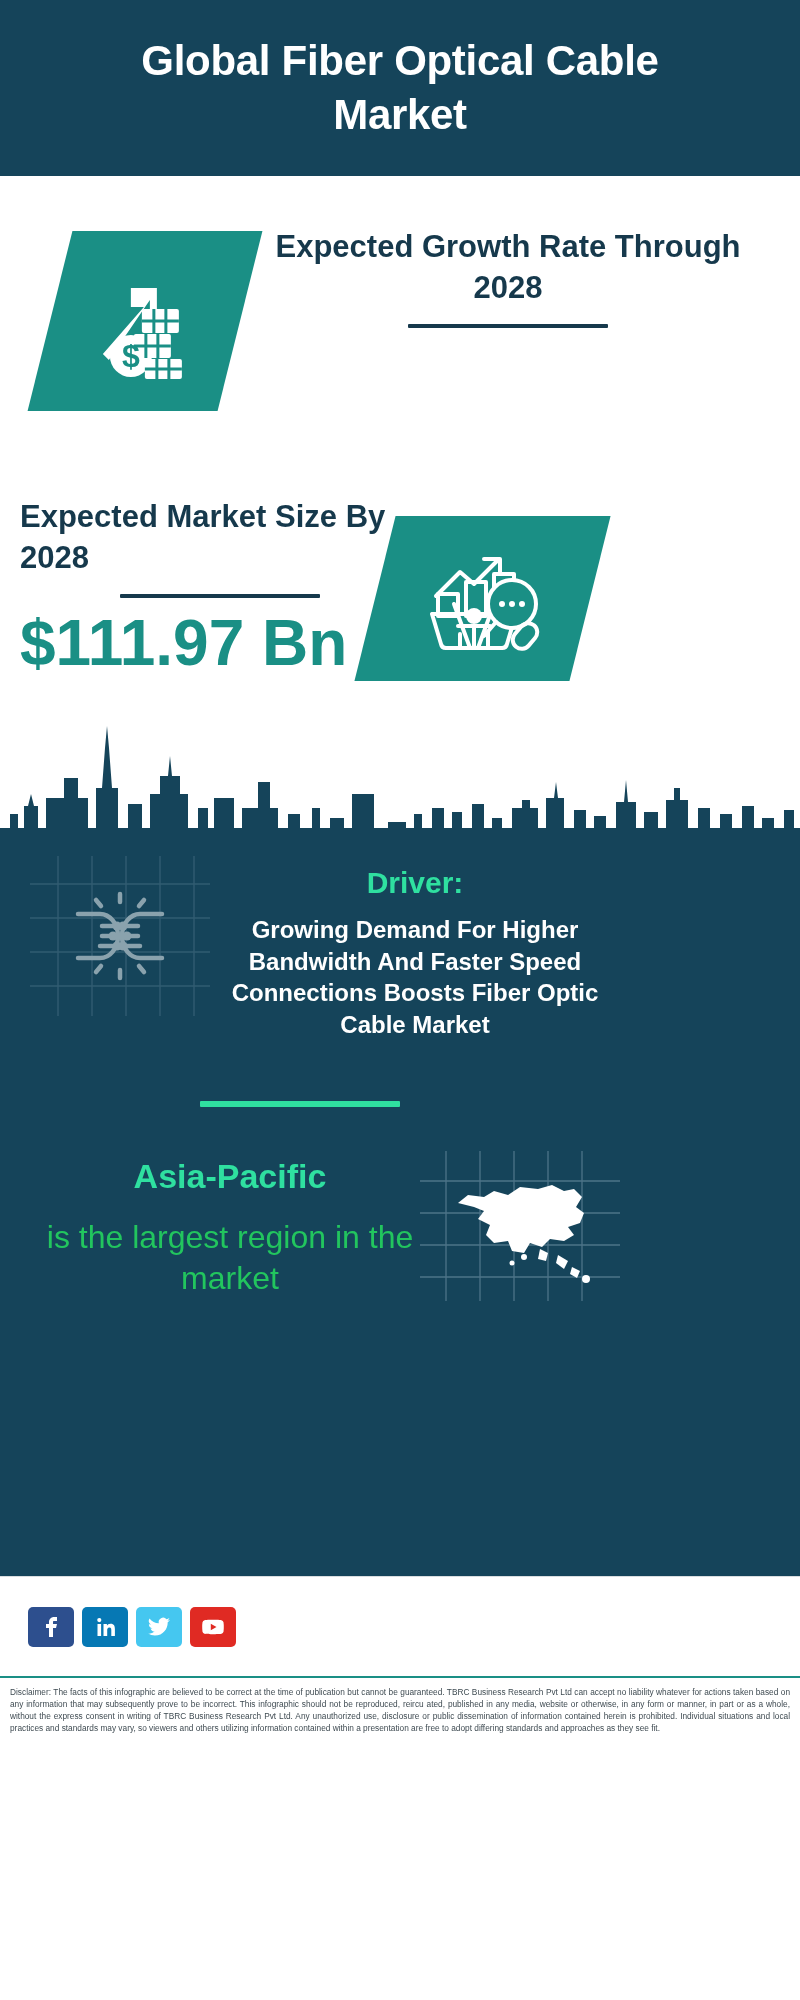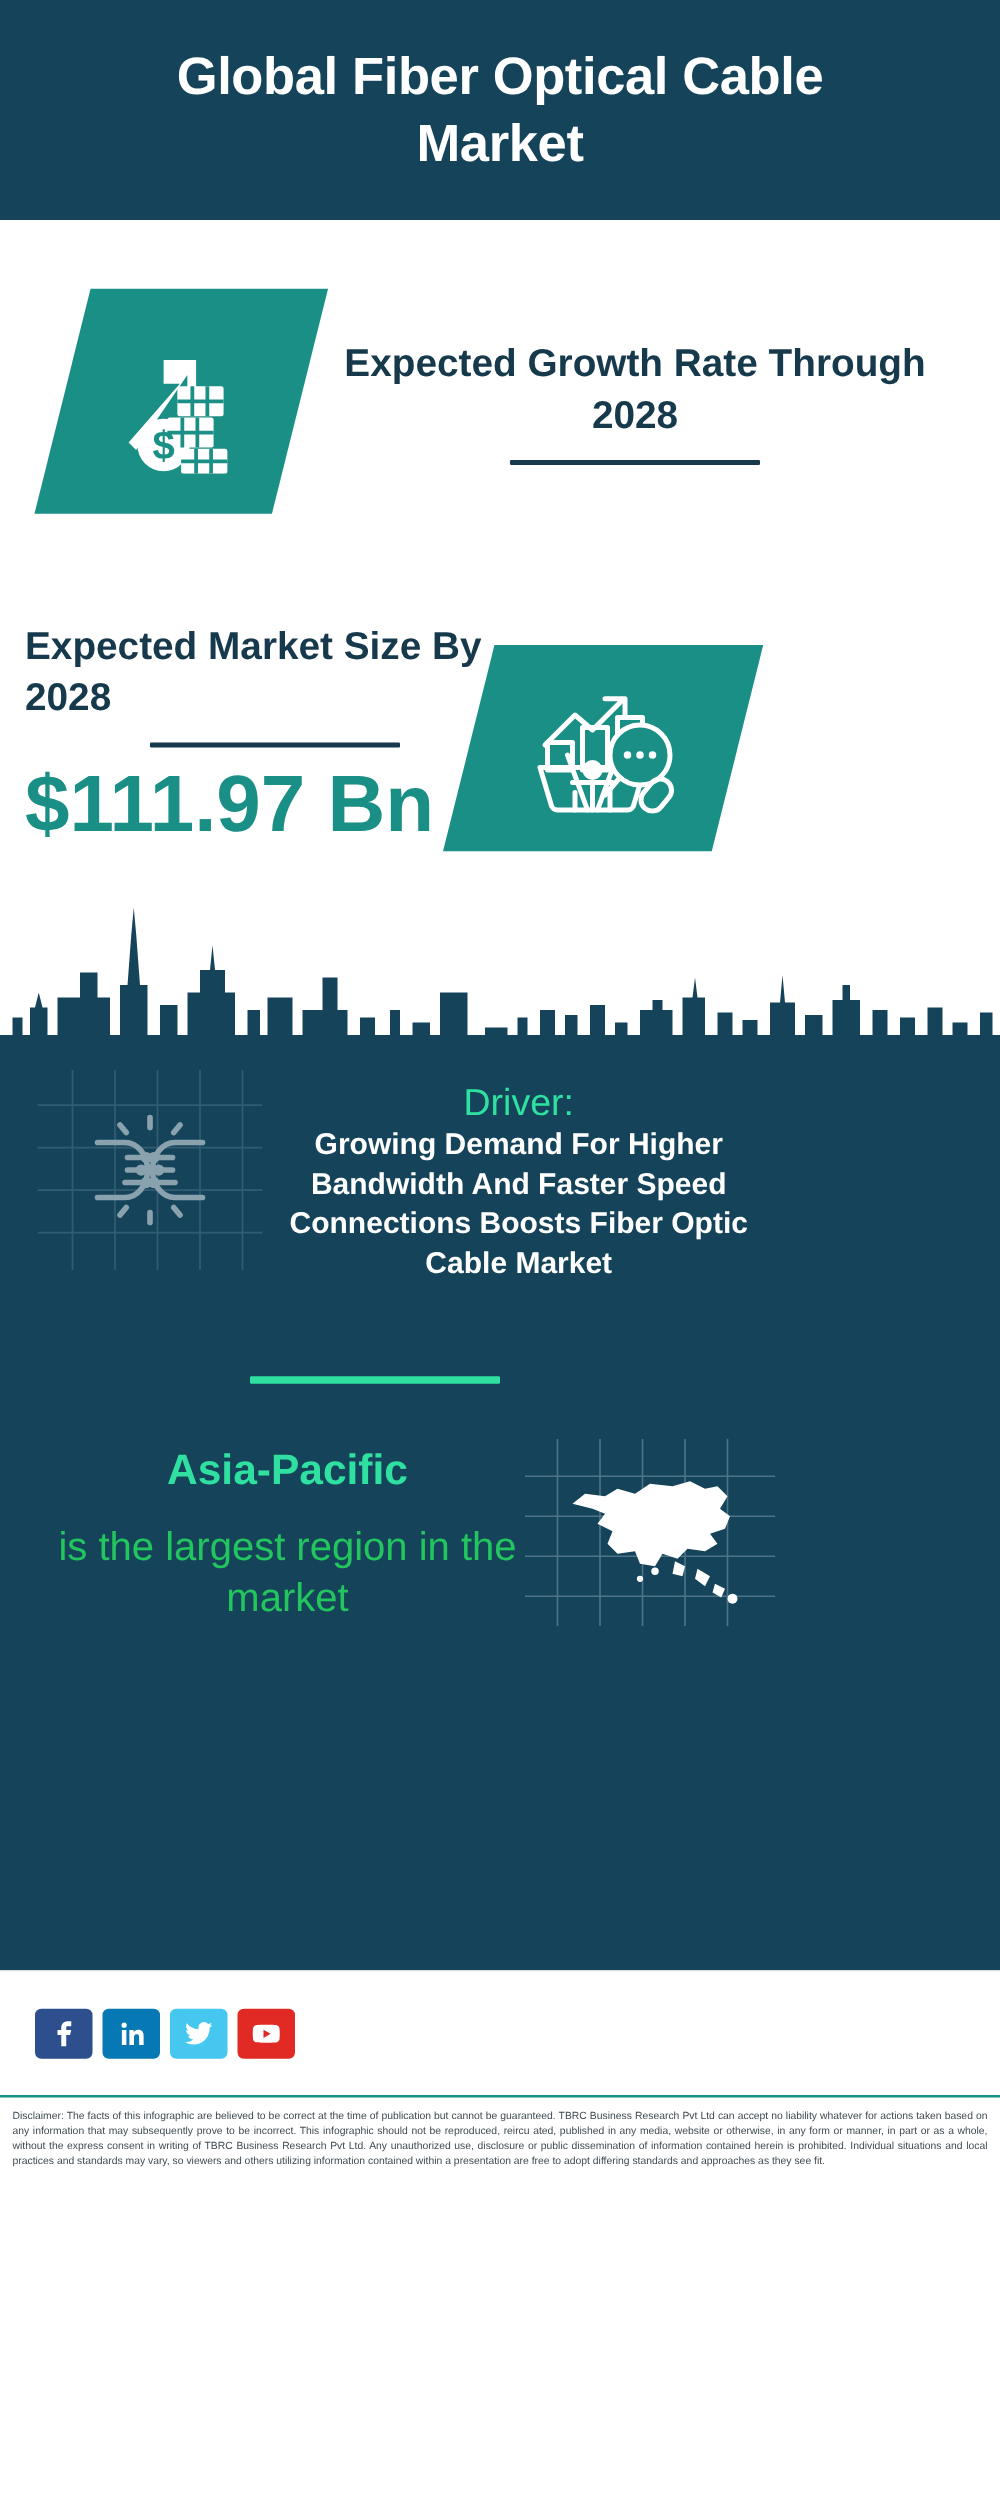--- a/index.html
+++ b/index.html
@@ -28,21 +28,21 @@
     background:#1a8f85;
     transform:skewX(-14deg);
     display:flex; align-items:center; justify-content:center;
     position:absolute;
   }
   .tile > svg { transform:skewX(14deg); }
 
   
   .tile-growth { left:50px; top:55px; width:190px; height:180px; }
   .growth-text {
-    position:absolute; left:268px; top:50px; width:480px; text-align:center;margin-top:44px;
+    position:absolute; left:268px; top:50px; width:480px; text-align:center;
   }
   .stat-heading {
     color:#16394c; font-size:31px; font-weight:bold; line-height:1.33;
   }
   .rule-dark {
     width:200px; height:4px; background:#16394c;
     margin:16px auto 10px auto; border-radius:1px;
   }
   .stat-value {
     color:#1a8f85; font-size:64px; font-weight:bold; line-height:1.1;
@@ -60,21 +60,21 @@
   
   .dark-zone {
     position:relative; background:#15445a; height:740px; overflow:hidden;
   }
   .grid-patch { position:absolute; opacity:.5; }
 
   .driver-block {
     position:absolute; left:215px; top:30px; width:400px; text-align:center;
   }
   .driver-label {
-    color:#2fe0a0; font-size:30px; font-weight:normal; margin-bottom:0;
+    color:#2fe0a0; font-size:30px; font-weight:bold; margin-bottom:14px;
   }
   .driver-body {
     color:#ffffff; font-size:24px; font-weight:bold; line-height:1.32;
   }
   .rule-mint {
     width:200px; height:6px; background:#2fe0a0;
     position:absolute; left:200px; top:265px; border-radius:1px;
   }
 
   .region-block {

